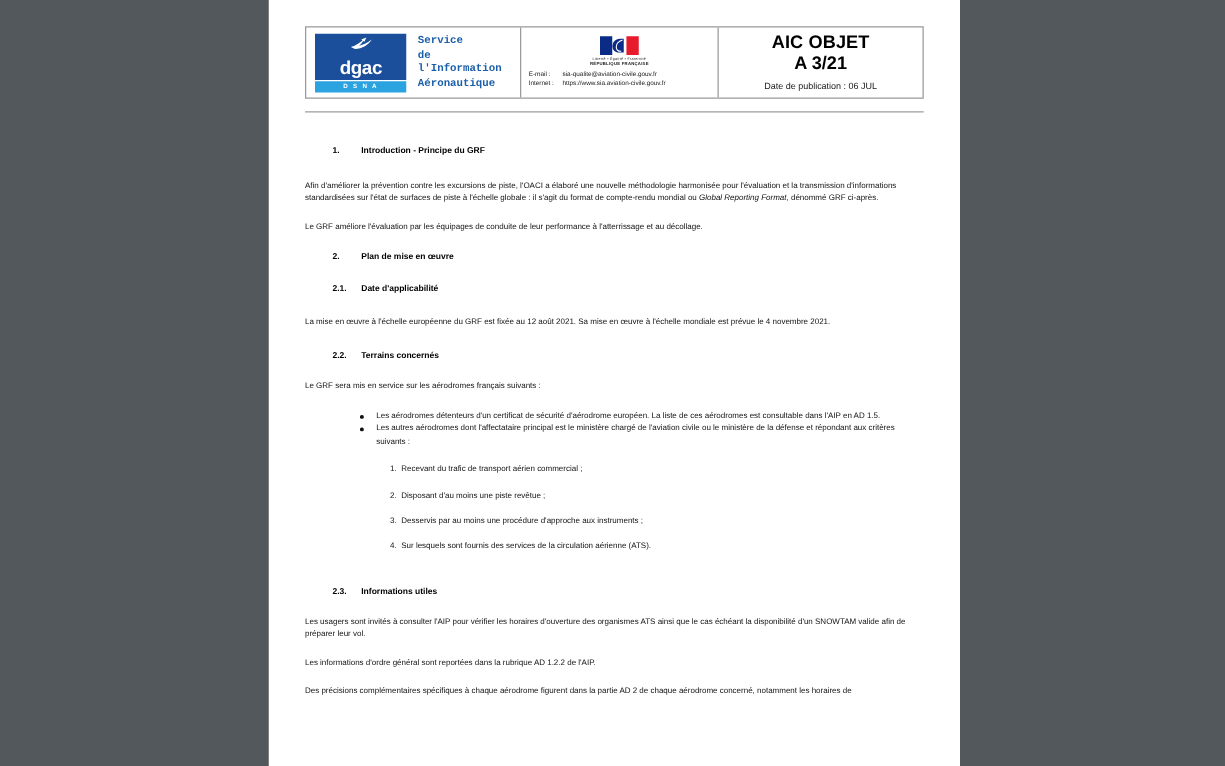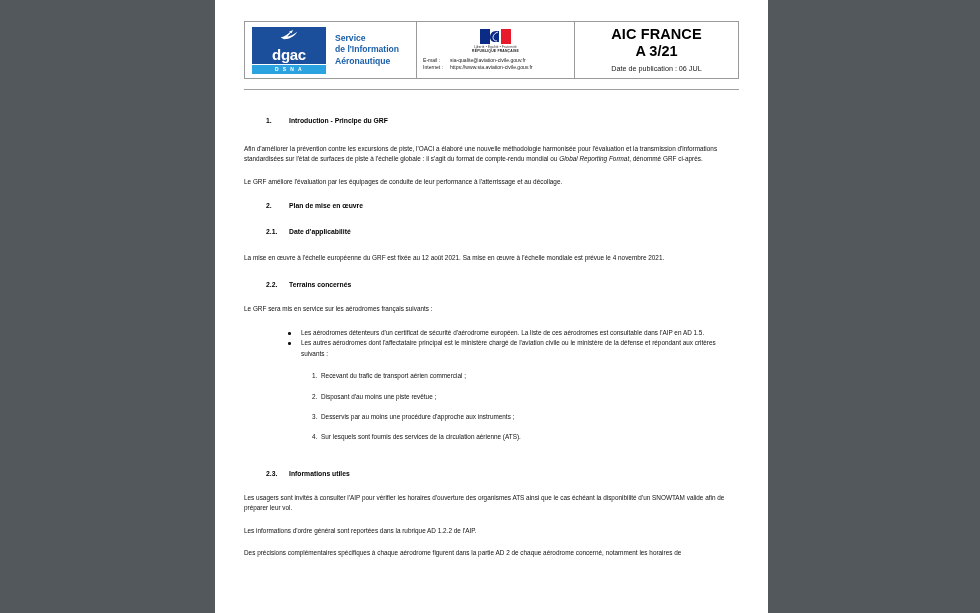--- a/index.html
+++ b/index.html
@@ -120,20 +120,21 @@
     font-size: 5px;
     letter-spacing: 1.4px;
     font-weight: bold;
     line-height: 9px;
   }
   .sia-title {
     color: #1b5faa;
     font-size: 8.6px;
     font-weight: bold;
     line-height: 11.5px;
+    font-family: Liberation Mono, monospace;
   }
 
   
   .fr-emblem {
     display: flex;
     flex-direction: column;
     align-items: center;
     margin-bottom: 3px;
   }
   .fr-flag {
@@ -337,21 +338,21 @@
               <span class="contact-val">sia-qualite@aviation-civile.gouv.fr</span>
             </div>
             <div class="contact-row">
               <span class="contact-label">Internet :</span>
               <span class="contact-val">https://www.sia.aviation-civile.gouv.fr</span>
             </div>
           </div>
         </div>
 
         <div class="hdr-cell c3">
-          <div class="aic-name">AIC FRANCE</div>
+          <div class="aic-name">AIC OBJET</div>
           <div class="aic-num">A 3/21</div>
           <div class="aic-date">Date de publication : 06 JUL</div>
         </div>
       </div>
 
 
       <hr class="rule">
 
       <div class="sp-26"></div>
       <div class="h2">

